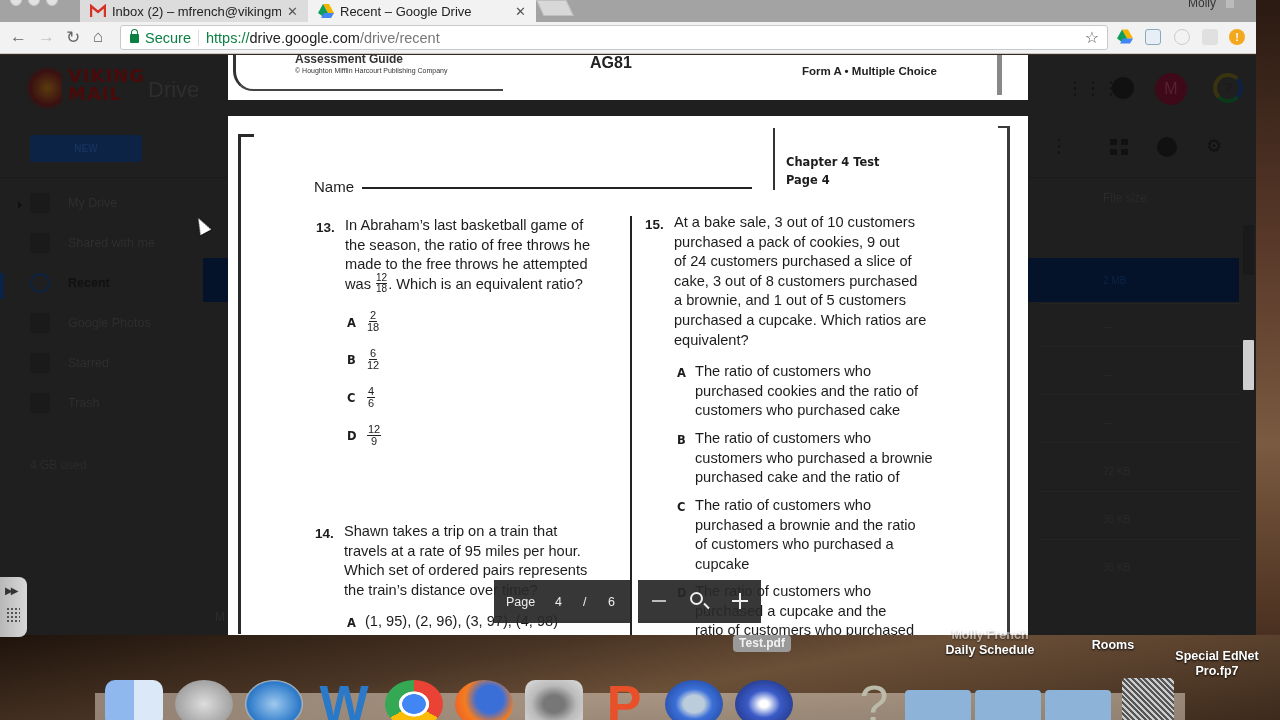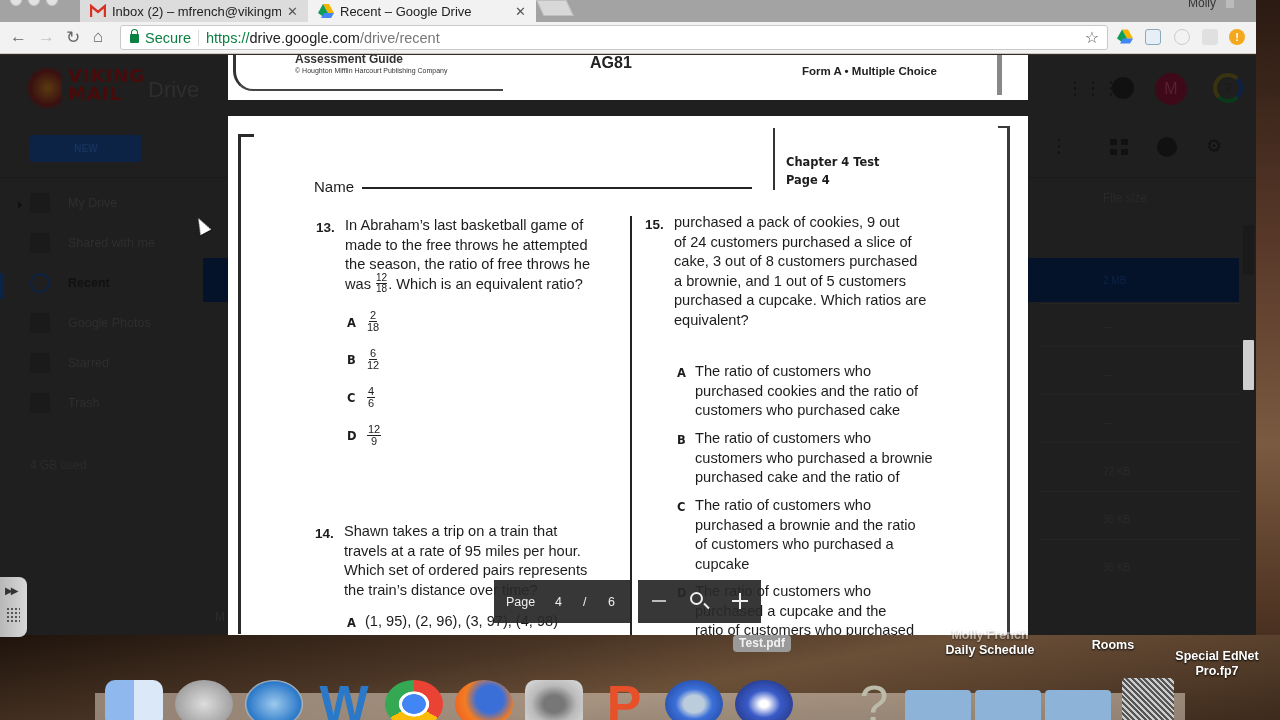--- a/index.html
+++ b/index.html
@@ -262,22 +262,22 @@
   <div class="hdr-sep"></div>
   <div class="chapter">
     <div>Chapter 4 Test</div>
     <div>Page 4</div>
   </div>
   <div class="col-sep"></div>
 
   <div class="qnum" style="left:88px;top:104px">13.</div>
   <div class="q" style="left:117px;top:100px">
     <div>In Abraham’s last basketball game of</div>
+    <div>the season, the ratio of free throws he</div>
     <div>made to the free throws he attempted</div>
-    <div>the season, the ratio of free throws he</div>
     <div><span>was</span> <span class="inline-frac">
           <span class="num">12</span>
           <span>18</span>
         </span><span>. Which is an equivalent ratio?</span></div>
   </div>
   <div class="opt-letter" style="left:119px;top:200px">A</div>
   <div class="frac" style="left:139px;top:194px">
       <span class="num">2</span>
       <span>18</span>
     </div>
@@ -302,20 +302,21 @@
     <div>Shawn takes a trip on a train that</div>
     <div>travels at a rate of 95 miles per hour.</div>
     <div>Which set of ordered pairs represents</div>
     <div>the train’s distance over time?</div>
   </div>
   <div class="opt-letter" style="left:119px;top:500px">A</div>
   <div class="opt-text" style="left:137px;top:496px">(1, 95), (2, 96), (3, 97), (4, 98)</div>
 
   <div class="qnum" style="left:417px;top:101px">15.</div>
   <div class="q" style="left:446px;top:97px">
+    <div>At a bake sale, 3 out of 10 customers</div>
     <div>purchased a pack of cookies, 9 out</div>
     <div>of 24 customers purchased a slice of</div>
     <div>cake, 3 out of 8 customers purchased</div>
     <div>a brownie, and 1 out of 5 customers</div>
     <div>purchased a cupcake. Which ratios are</div>
     <div>equivalent?</div>
   </div>
   <div class="opt-letter" style="left:449px;top:250px">A</div>
   <div class="opt-text" style="left:467px;top:246px">
     <div>The ratio of customers who</div>

